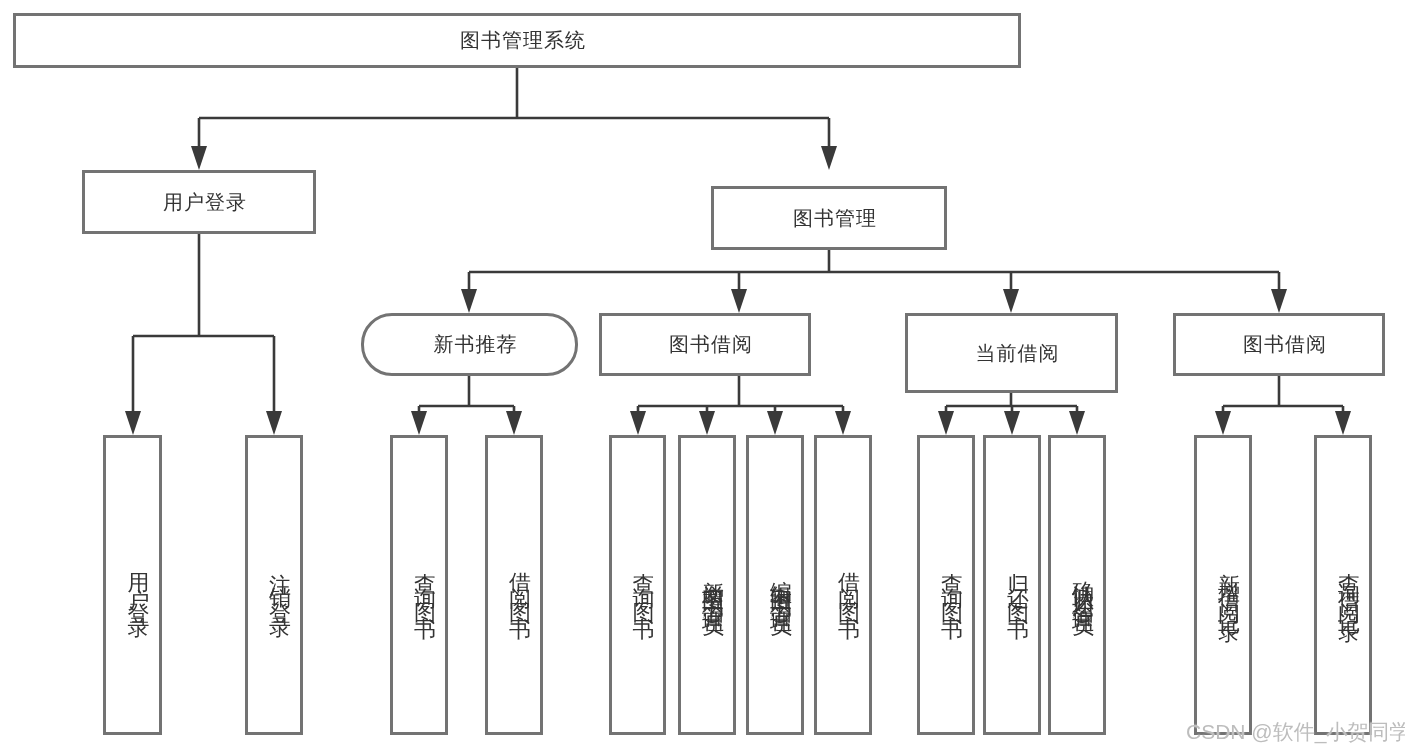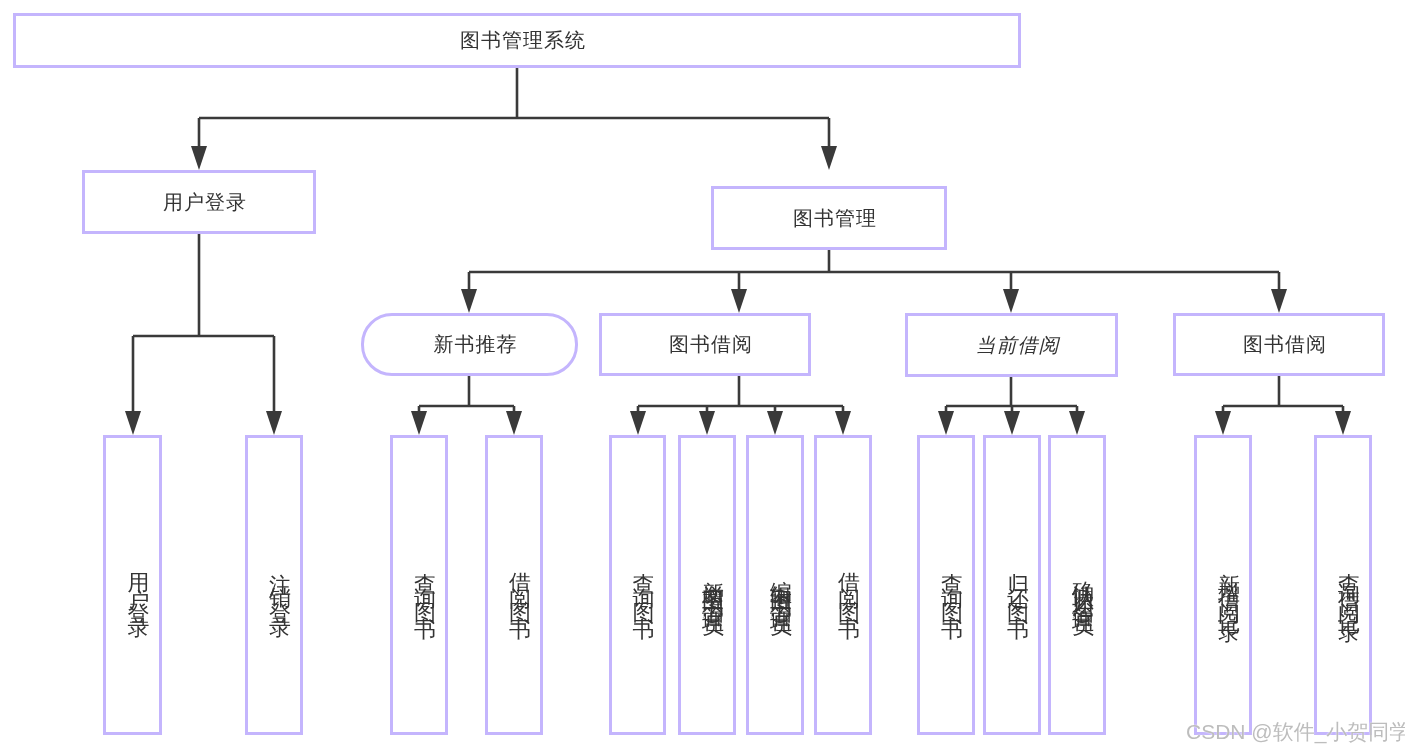--- a/index.html
+++ b/index.html
@@ -10,21 +10,21 @@
     font-family:"Liberation Sans","DejaVu Sans",sans-serif;
     color:#333333;
     overflow:hidden;
   }
   svg.connectors{position:absolute;left:0;top:0;width:1405px;height:747px;}
   svg.connectors path{stroke:#3a3a3a;stroke-width:2.6;fill:none;}
   svg.connectors polygon{fill:#3a3a3a;stroke:none;}
   .box{
     position:absolute;
     background:#ffffff;
-    border:3px solid #c4b5fd;
+    border:3px solid #737373;
     box-sizing:border-box;
     display:flex;
     align-items:center;
     justify-content:center;
     padding-left:12px;
   }
   .hlabel{
     font-size:20px;
     letter-spacing:1px;
     color:#333333;
@@ -127,21 +127,21 @@
   <div class="box" style="left:711px;top:170px;width:236px;height:64px;margin-top:16px;">
     <span class="hlabel">图书管理</span>
   </div>
 
   <div class="box" style="left:361px;top:313px;width:217px;height:63px;border-radius:31px;">
     <span class="hlabel">新书推荐</span>
   </div>
   <div class="box" style="left:599px;top:313px;width:212px;height:63px;">
     <span class="hlabel">图书借阅</span>
   </div>
-  <div class="box" style="left:905px;top:313px;width:213px;height:64px;font-style:italic;">
+  <div class="box" style="left:905px;top:313px;width:213px;height:80px;">
     <span class="hlabel">当前借阅</span>
   </div>
   <div class="box" style="left:1173px;top:313px;width:212px;height:63px;">
     <span class="hlabel">图书借阅</span>
   </div>
 
   <div class="box" style="left:103px;top:435px;width:59px;height:300px;">
     <span class="vlabel sp4">用户登录</span>
   </div>
   <div class="box" style="left:245px;top:435px;width:58px;height:300px;">

